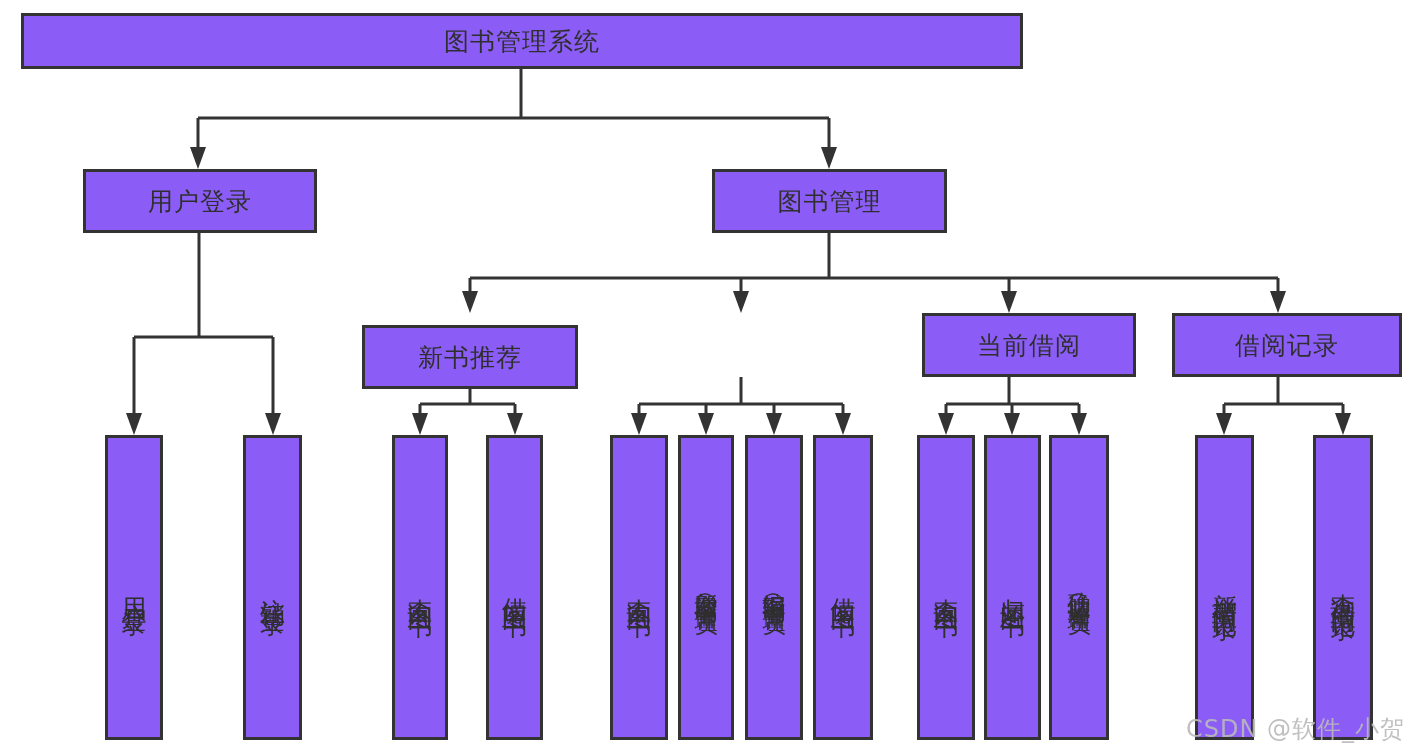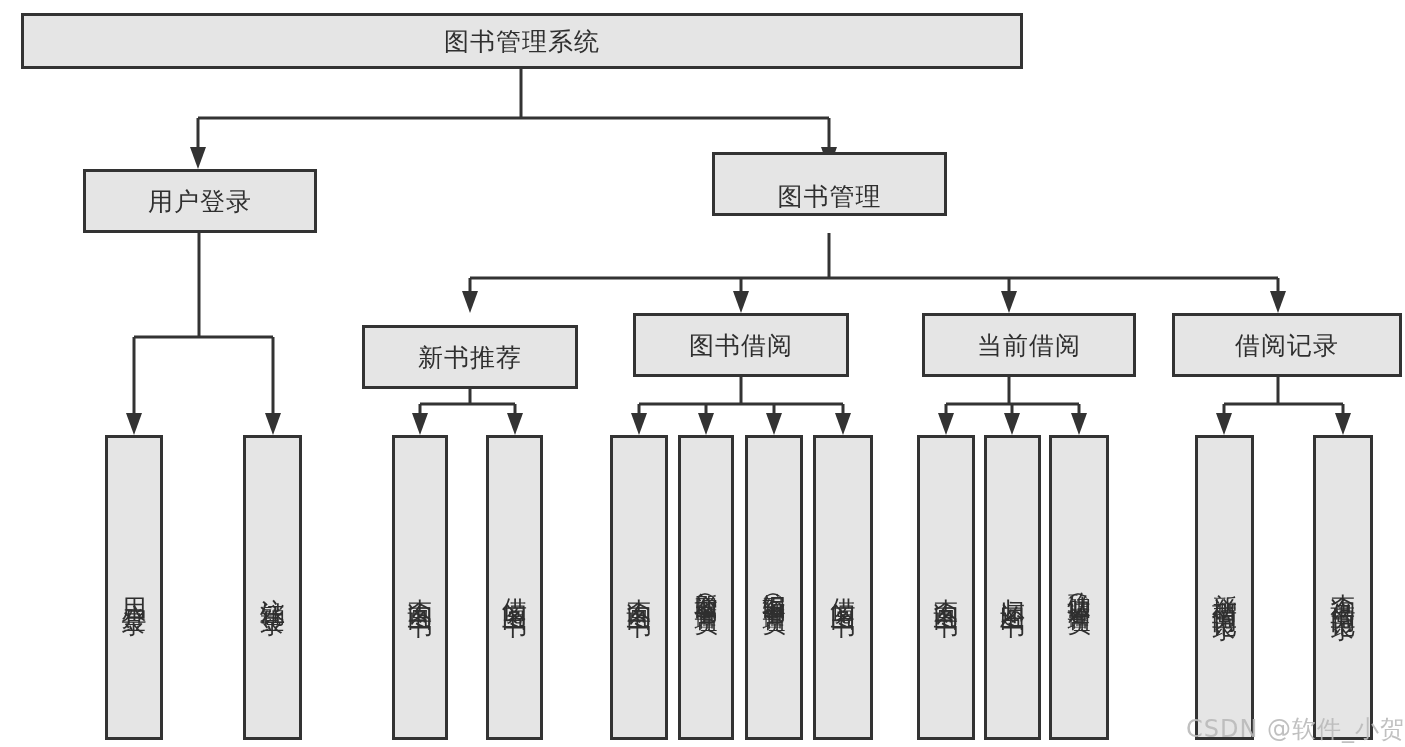--- a/index.html
+++ b/index.html
@@ -12,21 +12,21 @@
     background: #ffffff;
     overflow: hidden;
   }
   svg.connectors {
     position: absolute;
     left: 0; top: 0;
     width: 1405px; height: 747px;
   }
   .node {
     position: absolute;
-    background: #e5e5e5;
+    background: #8b5cf6;
     border: 3px solid #333333;
     color: #2f2f2f;
     display: flex;
     align-items: center;
     justify-content: center;
   }
   .node.h { font-size: 25px; letter-spacing: 1px; white-space: nowrap; }
   .node.v span {
     writing-mode: vertical-rl;
     text-orientation: mixed;
@@ -45,21 +45,21 @@
     top: 713px;
     font-size: 24px;
     color: rgba(185,185,185,0.9);
     white-space: nowrap;
     z-index: 5;
     letter-spacing: 1px;
   }
   
   #n-root          { left:21px;   top:13px;  width:1002px; height:56px; }
   #n-user-login    { left:83px;   top:169px; width:234px;  height:64px; }
-  #n-book-mgmt     { left:712px;  top:152px; width:235px;  height:64px;align-items:flex-end; }
+  #n-book-mgmt     { left:712px;  top:169px; width:235px;  height:64px; }
   #n-new-book      { left:362px;  top:313px; width:216px;  height:64px;margin-top:12px; }
   #n-book-borrow   { left:633px;  top:313px; width:216px;  height:64px; }
   #n-cur-borrow    { left:902px;  top:313px; width:214px;  height:64px;margin-left:20px; }
   #n-borrow-rec    { left:1172px; top:313px; width:230px;  height:64px; }
   .leaf            { top:435px; height:305px; }
   #l-user-login    { left:105px;  width:58px; }
   #l-logout        { left:243px;  width:59px; }
   #l-nb-query      { left:392px;  width:56px; }
   #l-nb-borrow     { left:486px;  width:57px; }
   #l-bb-query      { left:610px;  width:58px; }
@@ -150,23 +150,20 @@
   <div class="node h" id="n-user-login">
     <span>用户登录</span>
   </div>
   <div class="node h" id="n-book-mgmt">
     <span>图书管理</span>
   </div>
 
   <div class="node h" id="n-new-book">
     <span>新书推荐</span>
   </div>
-  <div class="node h" id="n-book-borrow">
-    <span>图书借阅</span>
-  </div>
   <div class="node h" id="n-cur-borrow">
     <span>当前借阅</span>
   </div>
   <div class="node h" id="n-borrow-rec">
     <span>借阅记录</span>
   </div>
 
   <div class="node v leaf" id="l-user-login">
     <span>用户登录</span>
   </div>

